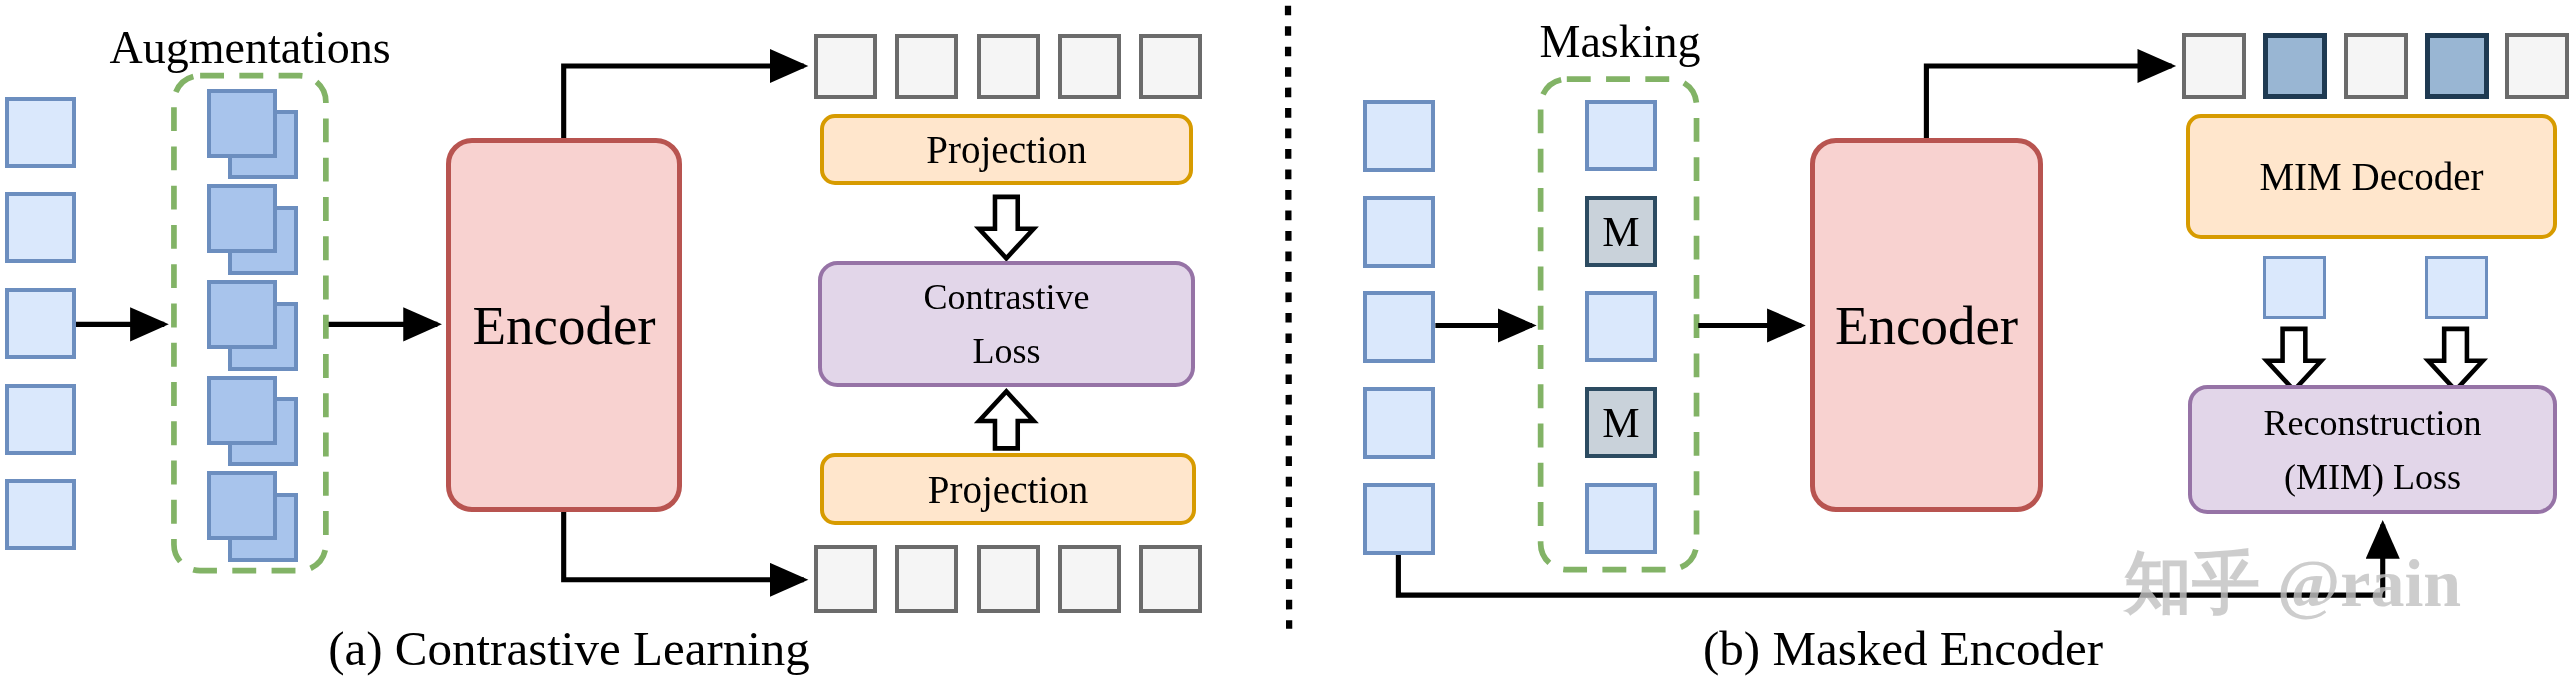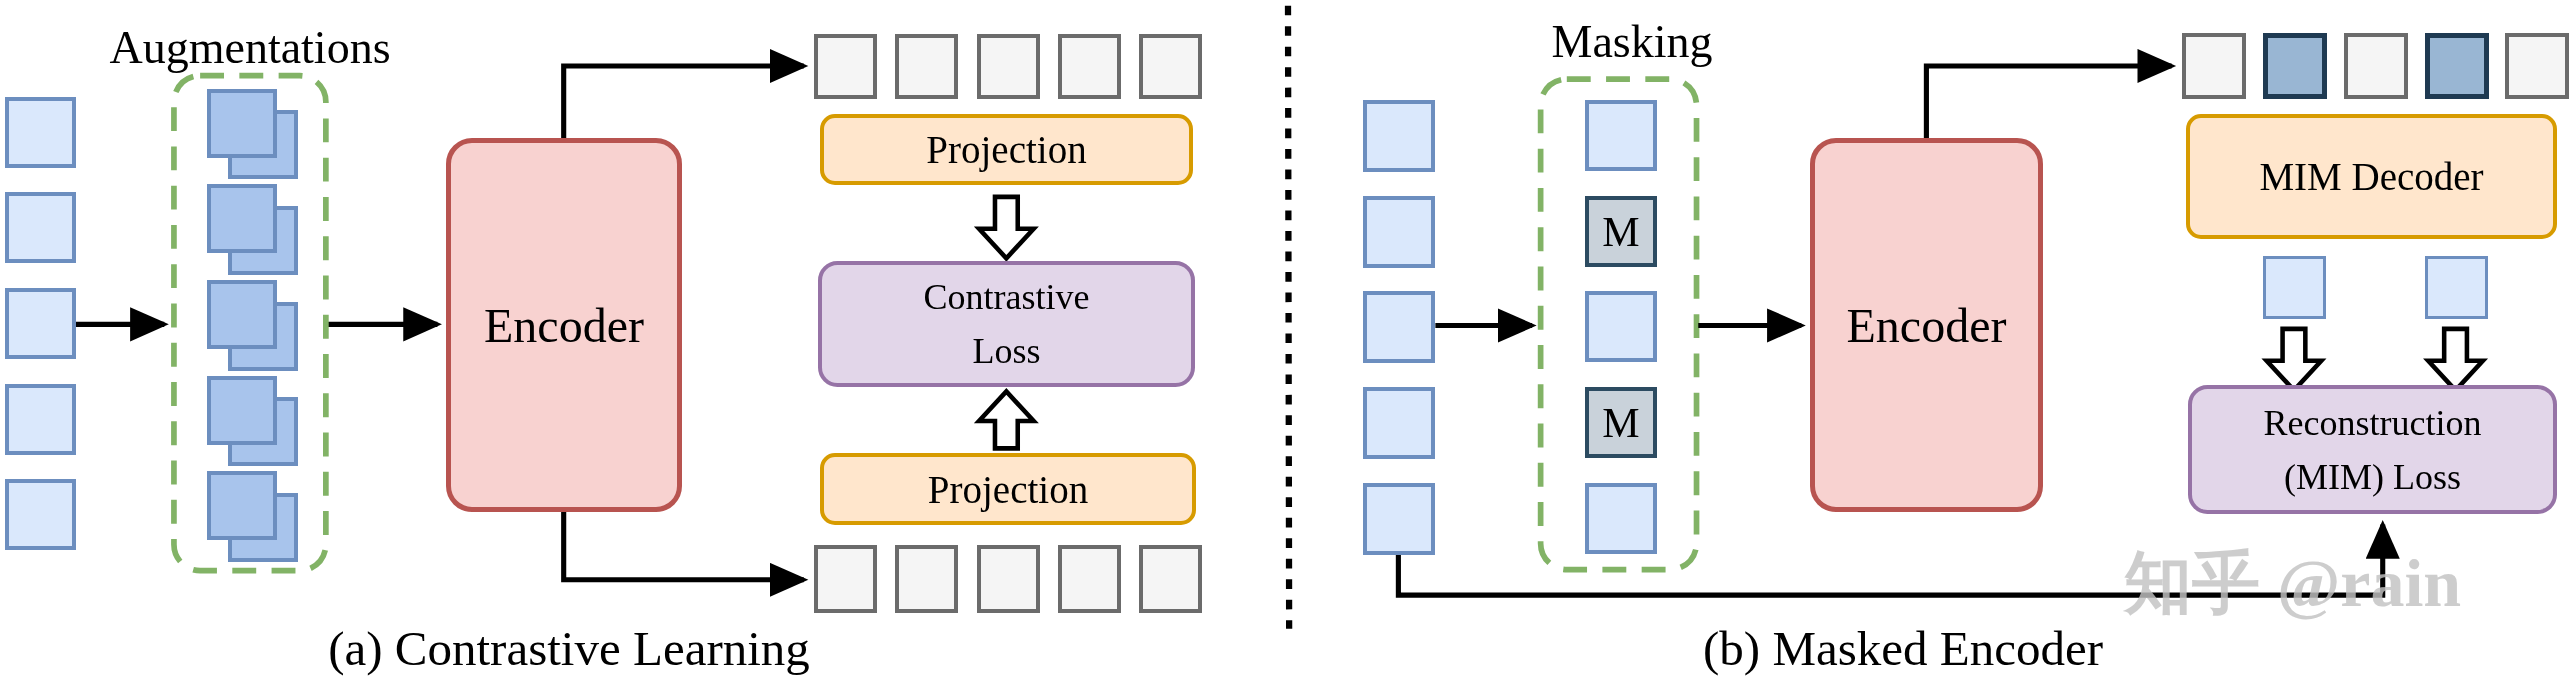--- a/index.html
+++ b/index.html
@@ -5,21 +5,21 @@
   html,body{margin:0;padding:0;background:#ffffff;}
   body{width:2576px;height:697px;position:relative;overflow:hidden;
        font-family:"Liberation Serif","DejaVu Serif",serif;}
   .fig{position:absolute;left:0;top:0;width:2576px;height:621px;}
   .abs{position:absolute;box-sizing:border-box;}
   .sq{position:absolute;box-sizing:border-box;}
   .box{position:absolute;box-sizing:border-box;display:flex;align-items:center;
        justify-content:center;text-align:center;color:#000;}
   .label{position:absolute;color:#000;white-space:nowrap;}
   .center-x{transform:translateX(-50%);}
-  .encoder{background:#f8d2d0;border:5.1px solid #b85450;border-radius:26px;font-size:48px;}
+  .encoder{background:#f8d2d0;border:5.1px solid #b85450;border-radius:26px;font-size:55px;}
   .proj{background:#ffe6cc;border:4.6px solid #d79b00;border-radius:15px;font-size:39px;}
   .loss{background:#e2d6e9;border:4.6px solid #9673a6;border-radius:19.4px;
         font-size:36px;line-height:1.5;flex-direction:column;}
   .wires{position:absolute;left:0;top:0;}
   .watermark{position:absolute;color:#c3c3c3;opacity:0.82;font-size:68px;
              font-weight:bold;white-space:nowrap;margin-left:18px;}
   .mask-letter{font-size:42px;color:#000;}
 </style>
 </head>
 <body>
@@ -105,21 +105,21 @@
     <span>Contrastive</span>
     <span>Loss</span>
   </div>
 
   <div class="box proj" style="left:820px;top:453px;width:376px;height:72px;">
     <span>Projection</span>
   </div>
 
   <div class="label center-x" style="left:569px;top:620px;font-size:49px;">(a) Contrastive Learning</div>
 
-  <div class="label center-x" style="left:1620px;top:15px;font-size:46px;margin-left:12px;">Masking</div>
+  <div class="label center-x" style="left:1620px;top:15px;font-size:46px;">Masking</div>
 
   <div id="right-input-column" class="abs">
       <div class="sq" style="left: 1363px; top: 100px; width: 72px; height: 72px; background: rgb(218, 232, 252); border: 4px solid rgb(108, 142, 191);"></div>
       <div class="sq" style="left: 1363px; top: 196px; width: 72px; height: 72px; background: rgb(218, 232, 252); border: 4px solid rgb(108, 142, 191);"></div>
       <div class="sq" style="left: 1363px; top: 291px; width: 72px; height: 72px; background: rgb(218, 232, 252); border: 4px solid rgb(108, 142, 191);"></div>
       <div class="sq" style="left: 1363px; top: 387px; width: 72px; height: 72px; background: rgb(218, 232, 252); border: 4px solid rgb(108, 142, 191);"></div>
       <div class="sq" style="left: 1363px; top: 483px; width: 72px; height: 72px; background: rgb(218, 232, 252); border: 4px solid rgb(108, 142, 191);"></div>
     </div>
   <div id="masked-column" class="abs">
       <div class="sq" style="left: 1585px; top: 100px; width: 72px; height: 71px; background: rgb(218, 232, 252); border: 4px solid rgb(108, 142, 191);"></div>

